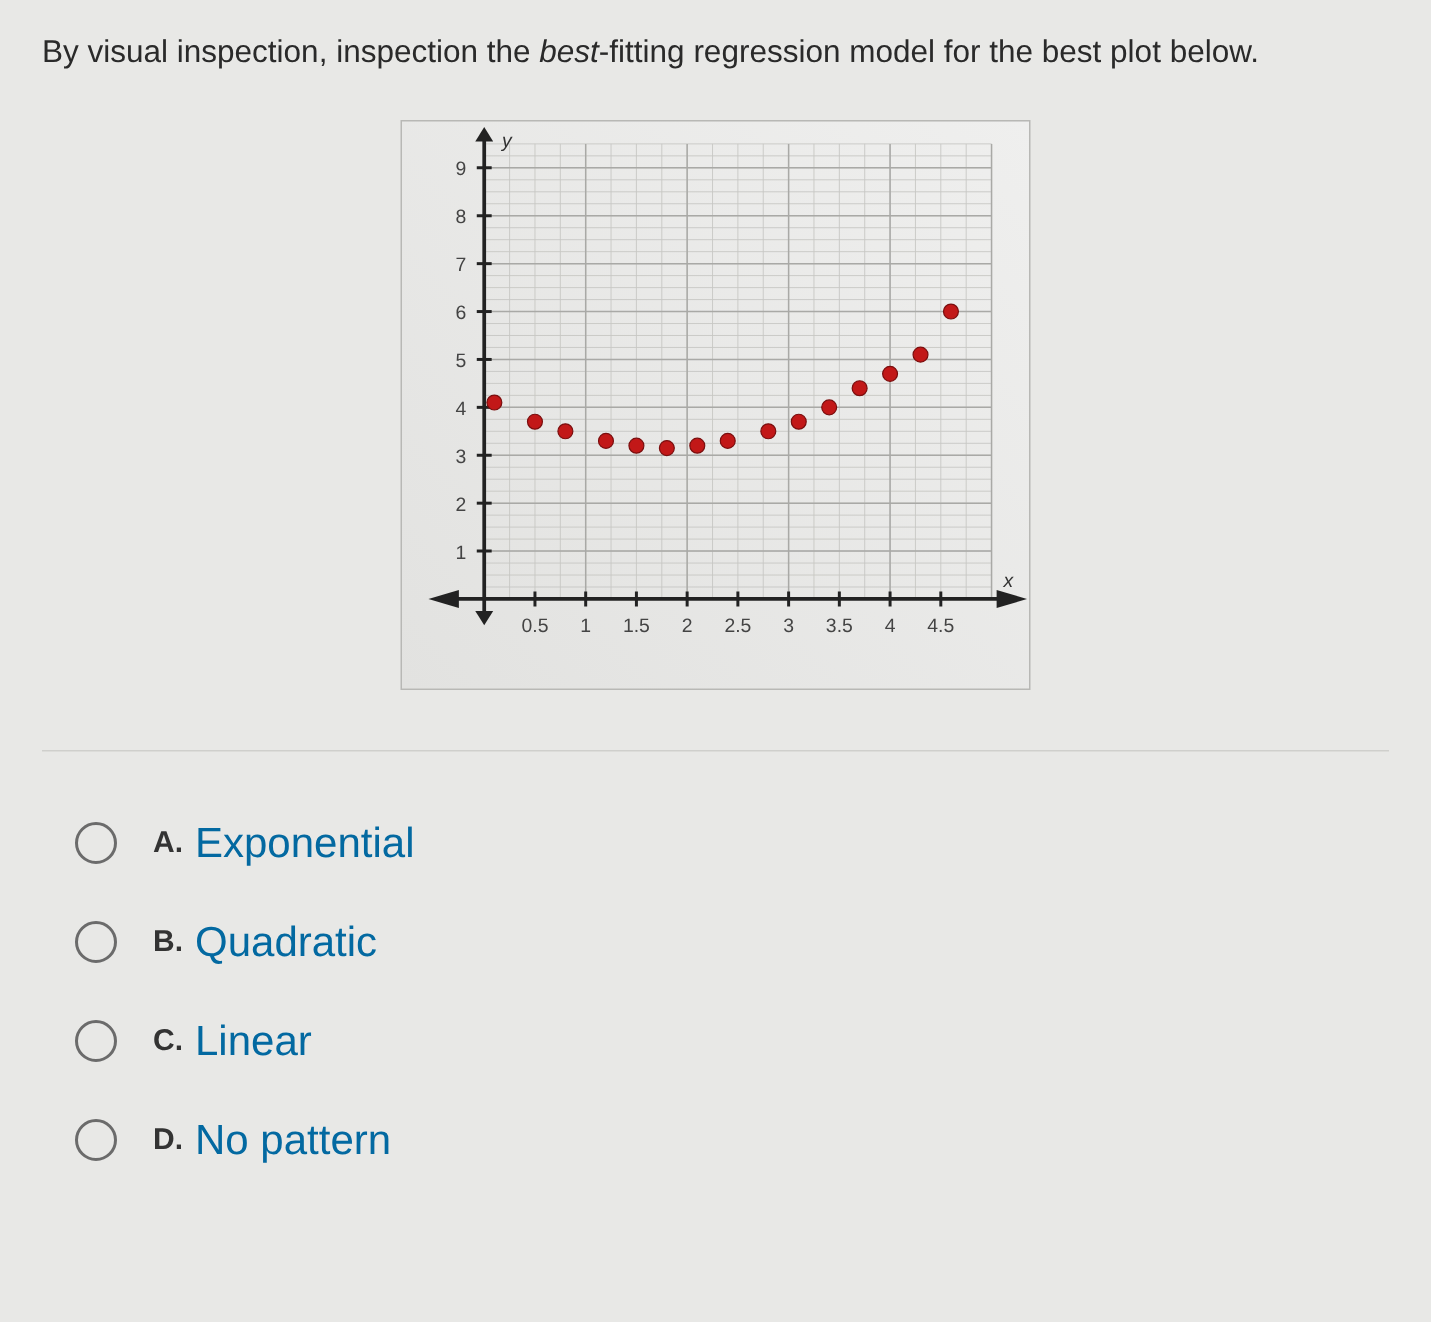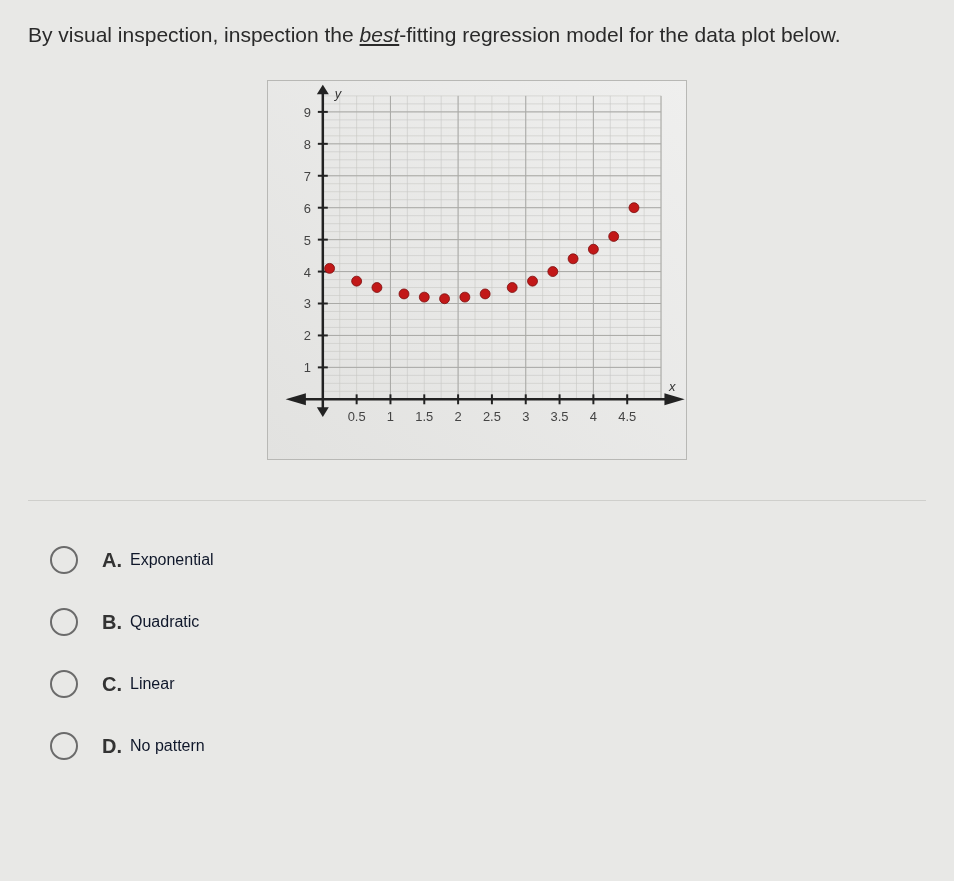--- a/index.html
+++ b/index.html
@@ -10,21 +10,21 @@
       height: 881px;
       padding: 20px 28px;
       color: #222;
     }
     .question-text {
       font-size: 21px;
       line-height: 1.45;
       color: #2a2a2a;
       margin-bottom: 30px;
     }
-    .question-text .italic { font-style: italic; text-decoration: underline; }
+    .question-text .italic { font-style: italic; }
     .chart-wrap {
       display: flex;
       justify-content: center;
       margin: 10px 0 40px;
     }
     .chart {
       width: 420px;
       height: 380px;
       background: linear-gradient(45deg, #e2e2e0, #efefee);
       border: 1px solid #b8b8b5;
@@ -45,27 +45,27 @@
     }
     .radio {
       width: 28px;
       height: 28px;
       border: 2px solid #6b6b6b;
       border-radius: 50%;
       margin-right: 24px;
       flex-shrink: 0;
     }
     .opt-letter { font-weight: bold; font-size: 20px; margin-right: 8px; color:#333;}
-    .opt-text { font-size: 16px; color:#0f172a;}
+    .opt-text { font-size: 28px; color:#0369a1;}
   </style>
 </head>
 <body>
 
 <div class="question-text">
-  <span>By visual inspection, inspection the </span><span class="italic">best</span><span>-fitting regression model for the data plot below.</span>
+  <span>By visual inspection, inspection the </span><span class="italic">best</span><span>-fitting regression model for the best plot below.</span>
 </div>
 
 <div class="chart-wrap">
   <div class="chart">
     <svg viewBox="0 0 420 380">
         <line x1="55" y1="320" x2="55" y2="15" stroke="#c7c7c4" stroke-width="0.6"></line>
         <line x1="72" y1="320" x2="72" y2="15" stroke="#c7c7c4" stroke-width="0.6"></line>
         <line x1="89" y1="320" x2="89" y2="15" stroke="#c7c7c4" stroke-width="0.6"></line>
         <line x1="106" y1="320" x2="106" y2="15" stroke="#c7c7c4" stroke-width="0.6"></line>
         <line x1="123" y1="320" x2="123" y2="15" stroke="#c7c7c4" stroke-width="0.6"></line>

